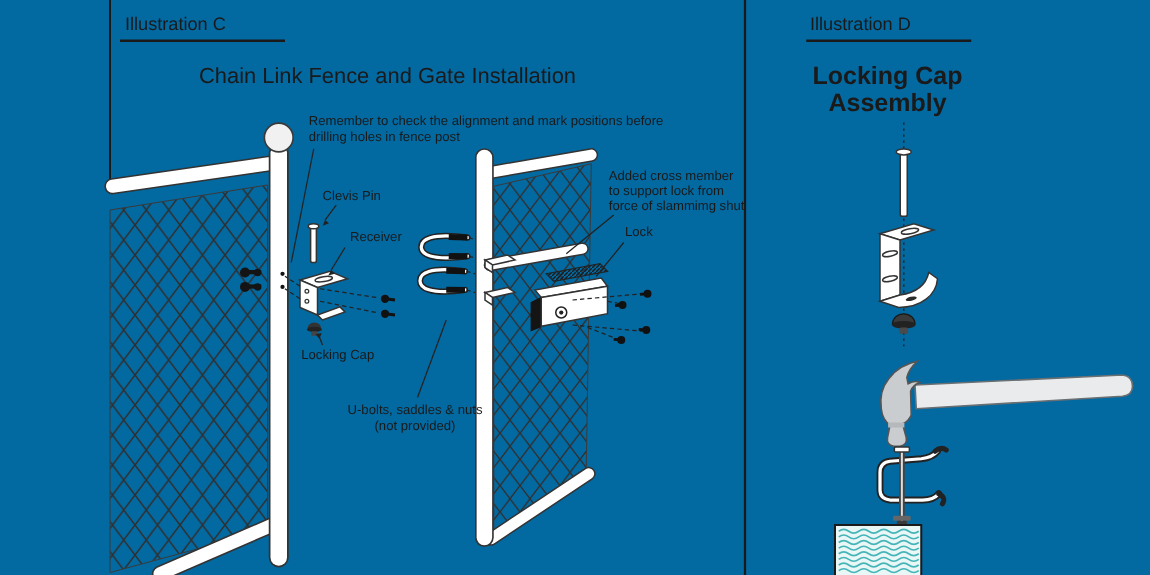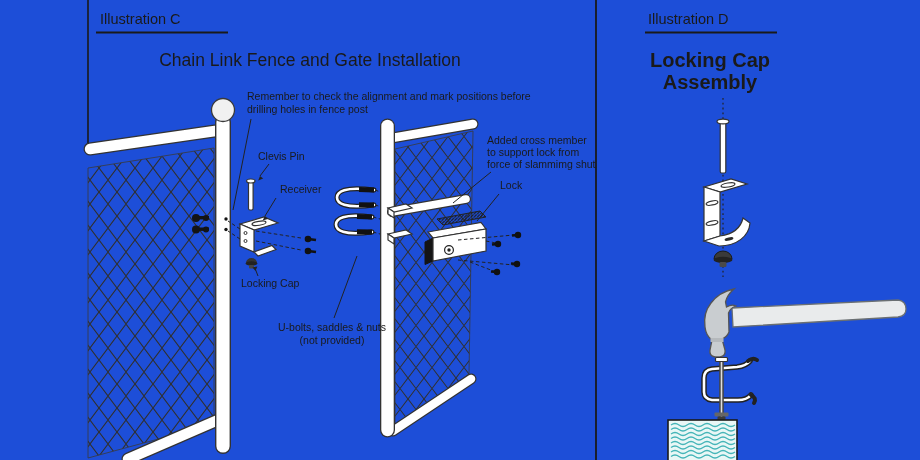--- a/index.html
+++ b/index.html
@@ -1,16 +1,16 @@
 <!DOCTYPE html>
 <html><head>
 <meta charset="utf-8">
 <style>
   html,body{margin:0;padding:0;background:#ffffff;}
-  #page{position:relative;width:920px;height:460px;background:#1d4ed8;overflow:hidden;
+  #page{position:relative;width:920px;height:460px;background:#0369a1;overflow:hidden;
         font-family:"Liberation Sans",sans-serif;}
   svg{position:absolute;top:0;left:0;}
   #panelD{left:600px;}
   text{fill:#1a1a1a;}
   .lbl{font-size:10.5px;}
   .note{font-size:10.5px;}
   .heading{font-size:14.5px;}
   .bigtitle{font-size:17.5px;}
   .boldtitle{font-size:20px;font-weight:900;}
   .outline{fill:#ffffff;stroke:#333;stroke-width:1.2;}

